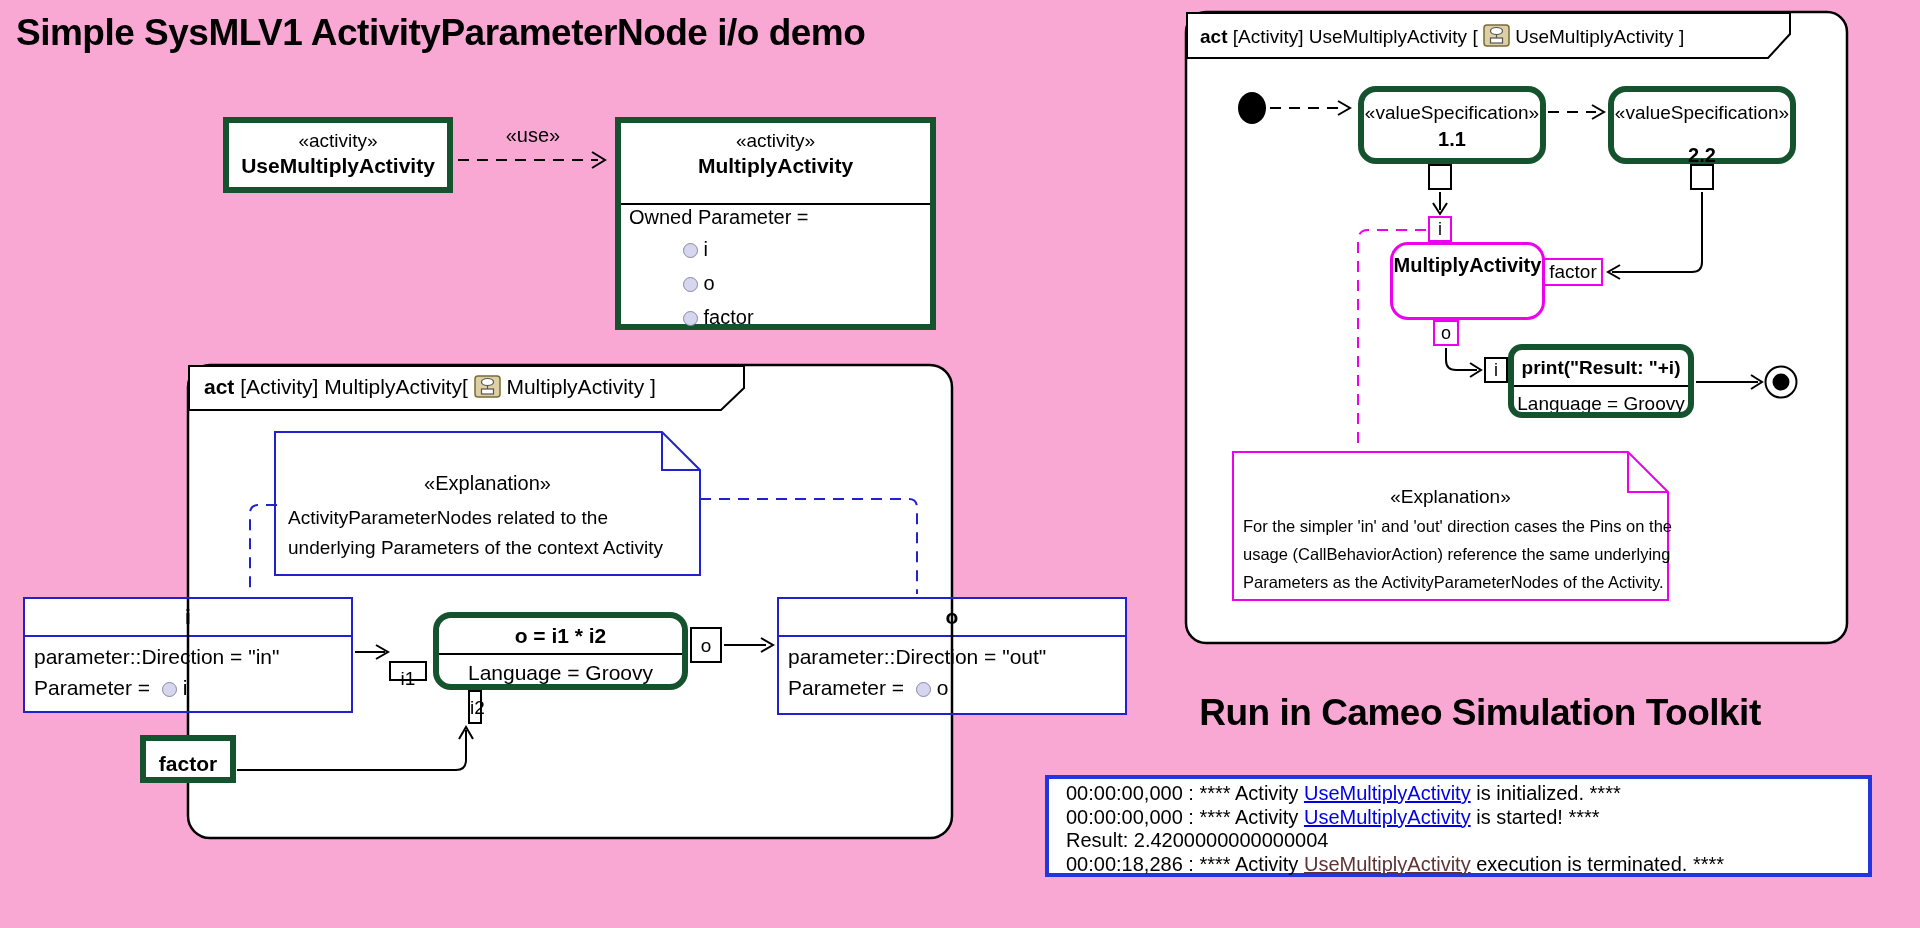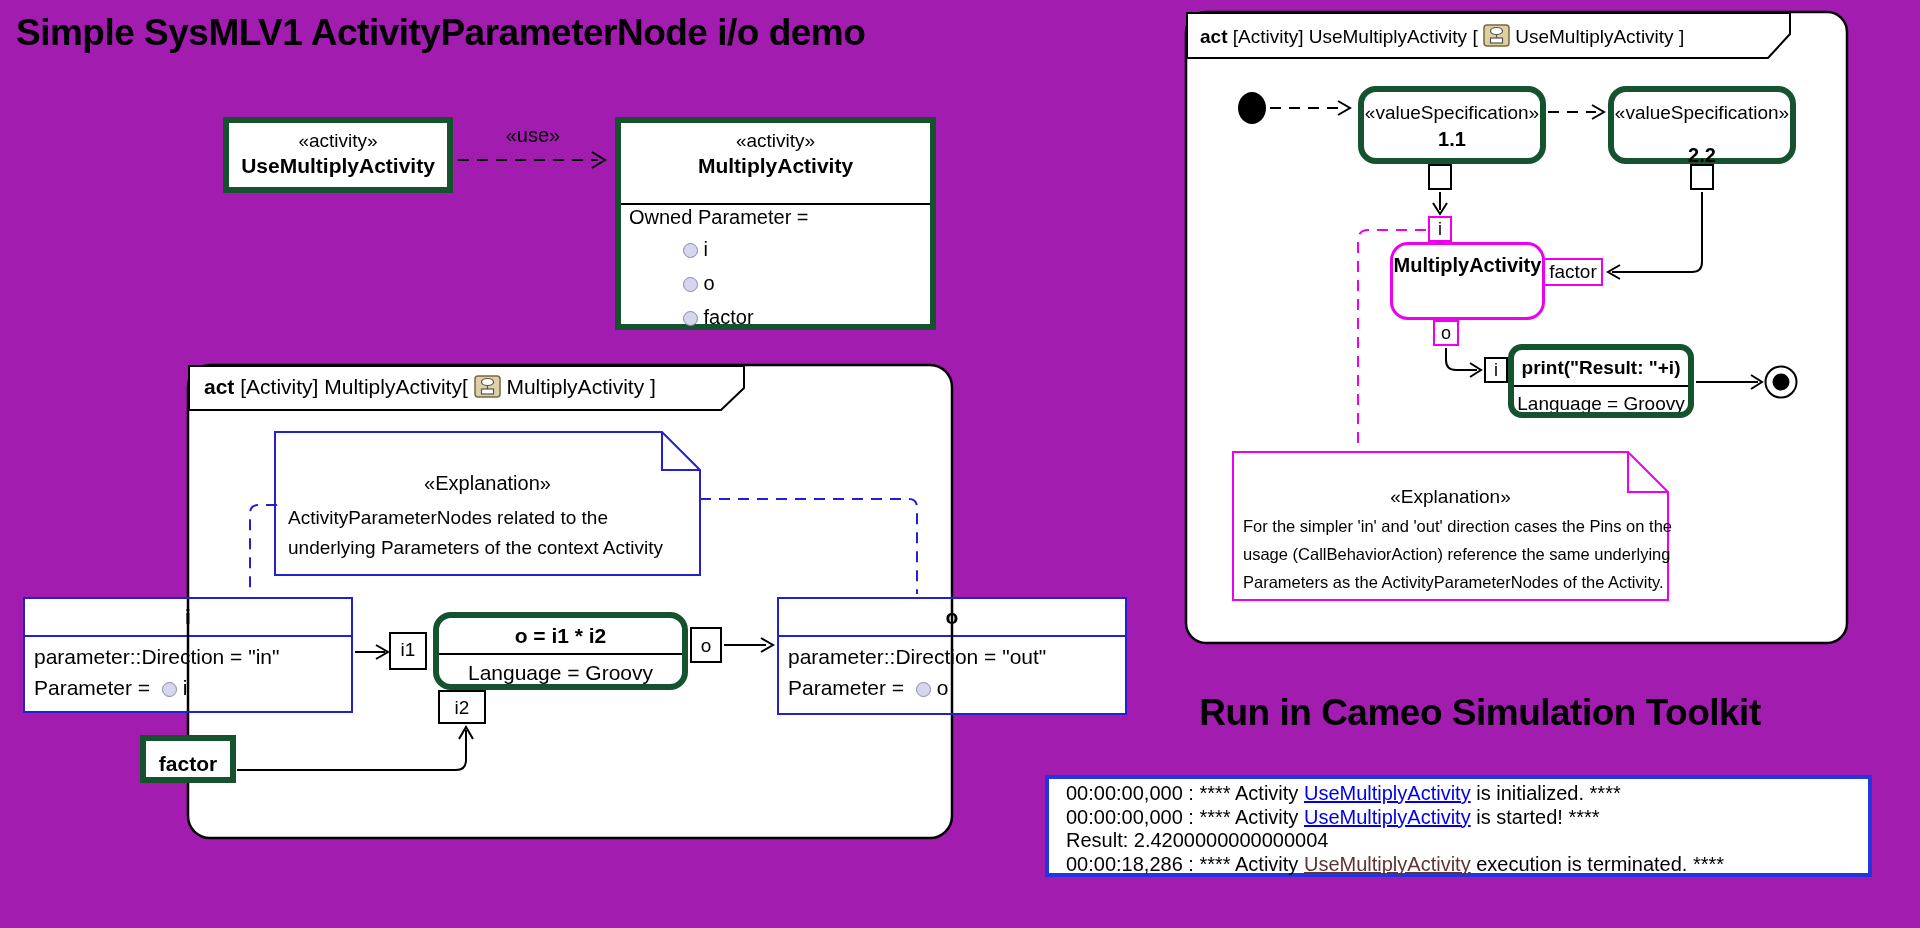--- a/index.html
+++ b/index.html
@@ -1,21 +1,21 @@
 <!DOCTYPE html>
 <html style="--diagram_blue: #2222cc; --magenta: #ee00ee; --link_blue: #0000e8; --link_visited: #5f3333; --console_border: #2236e0; --icon_bg: #ded0a5; --icon_border: #7a6a3a; --circle_fill: #d6d6ee; --circle_border: #8888aa;"><head>
 <meta charset="utf-8">
 <style>
   :root{
     --diagram_blue:#2222cc; --magenta:#ee00ee; --link_blue:#0000e8; --link_visited:#5f3333;
     --console_border:#2236e0; --icon_bg:#ded0a5; --icon_border:#7a6a3a; --circle_fill:#d6d6ee; --circle_border:#8888aa;
   }
   *{margin:0;padding:0;box-sizing:border-box}
   body{font-family:"Liberation Sans",sans-serif;background:#fff;color:#000}
-  #stage{position:relative;width:1920px;height:928px;background:#a21caf;overflow:hidden}
+  #stage{position:relative;width:1920px;height:928px;background:#f9a8d4;overflow:hidden}
   .abs{position:absolute}
   svg.layer{position:absolute;left:0;top:0;pointer-events:none}
   .sk{stroke:#000;stroke-width:2;fill:none}
   .skt{stroke:#000;stroke-width:2.5;fill:none}
   .dash{stroke-dasharray:11 8}
   .bl{stroke:var(--diagram_blue)}
   .mg{stroke:var(--magenta)}
   .whitefill{fill:#fff}
   .nofill{fill:none}
   .box{position:absolute;background:#fff;border:6px solid #14532d}
@@ -120,27 +120,27 @@
   <div class="note-text" style="left:288px;top:533px;font-size:19px">underlying Parameters of the context Activity</div>
 
   <div class="bluebox" style="left:23px;top:597px;width:330px;height:116px">
     <div class="node-hdr">i</div>
     <div class="node-body">
       <div>parameter::Direction = "in"</div>
       <div><span>Parameter =</span>&nbsp; <span class="circle"></span> <span>i</span></div>
     </div>
   </div>
 
-  <div class="pin" style="left:389px;top:632px;width:38px;height:38px;line-height:31px">i1</div>
+  <div class="pin" style="left:389px;top:661px;width:38px;height:20px;line-height:31px">i1</div>
   <div class="box round" style="left:433px;top:612px;width:255px;height:78px;overflow:hidden">
     <div class="c b" style="height:37px;line-height:35px;font-size:21px;border-bottom:2px solid #000">o = i1 * i2</div>
     <div class="c" style="line-height:35px;font-size:21px">Language = Groovy</div>
   </div>
   <div class="pin" style="left:690px;top:627px;width:32px;height:36px;line-height:33px">o</div>
-  <div class="pin" style="left:438px;top:690px;width:48px;height:34px;line-height:31px">i2</div>
+  <div class="pin" style="left:468px;top:690px;width:14px;height:34px;line-height:31px">i2</div>
 
   <div class="box c b" style="left:140px;top:735px;width:96px;height:48px;line-height:45px;font-size:21px">factor</div>
 
   <div class="bluebox" style="left:777px;top:597px;width:350px;height:118px">
     <div class="node-hdr">o</div>
     <div class="node-body">
       <div>parameter::Direction = "out"</div>
       <div><span>Parameter =</span>&nbsp; <span class="circle"></span> <span>o</span></div>
     </div>
   </div>

